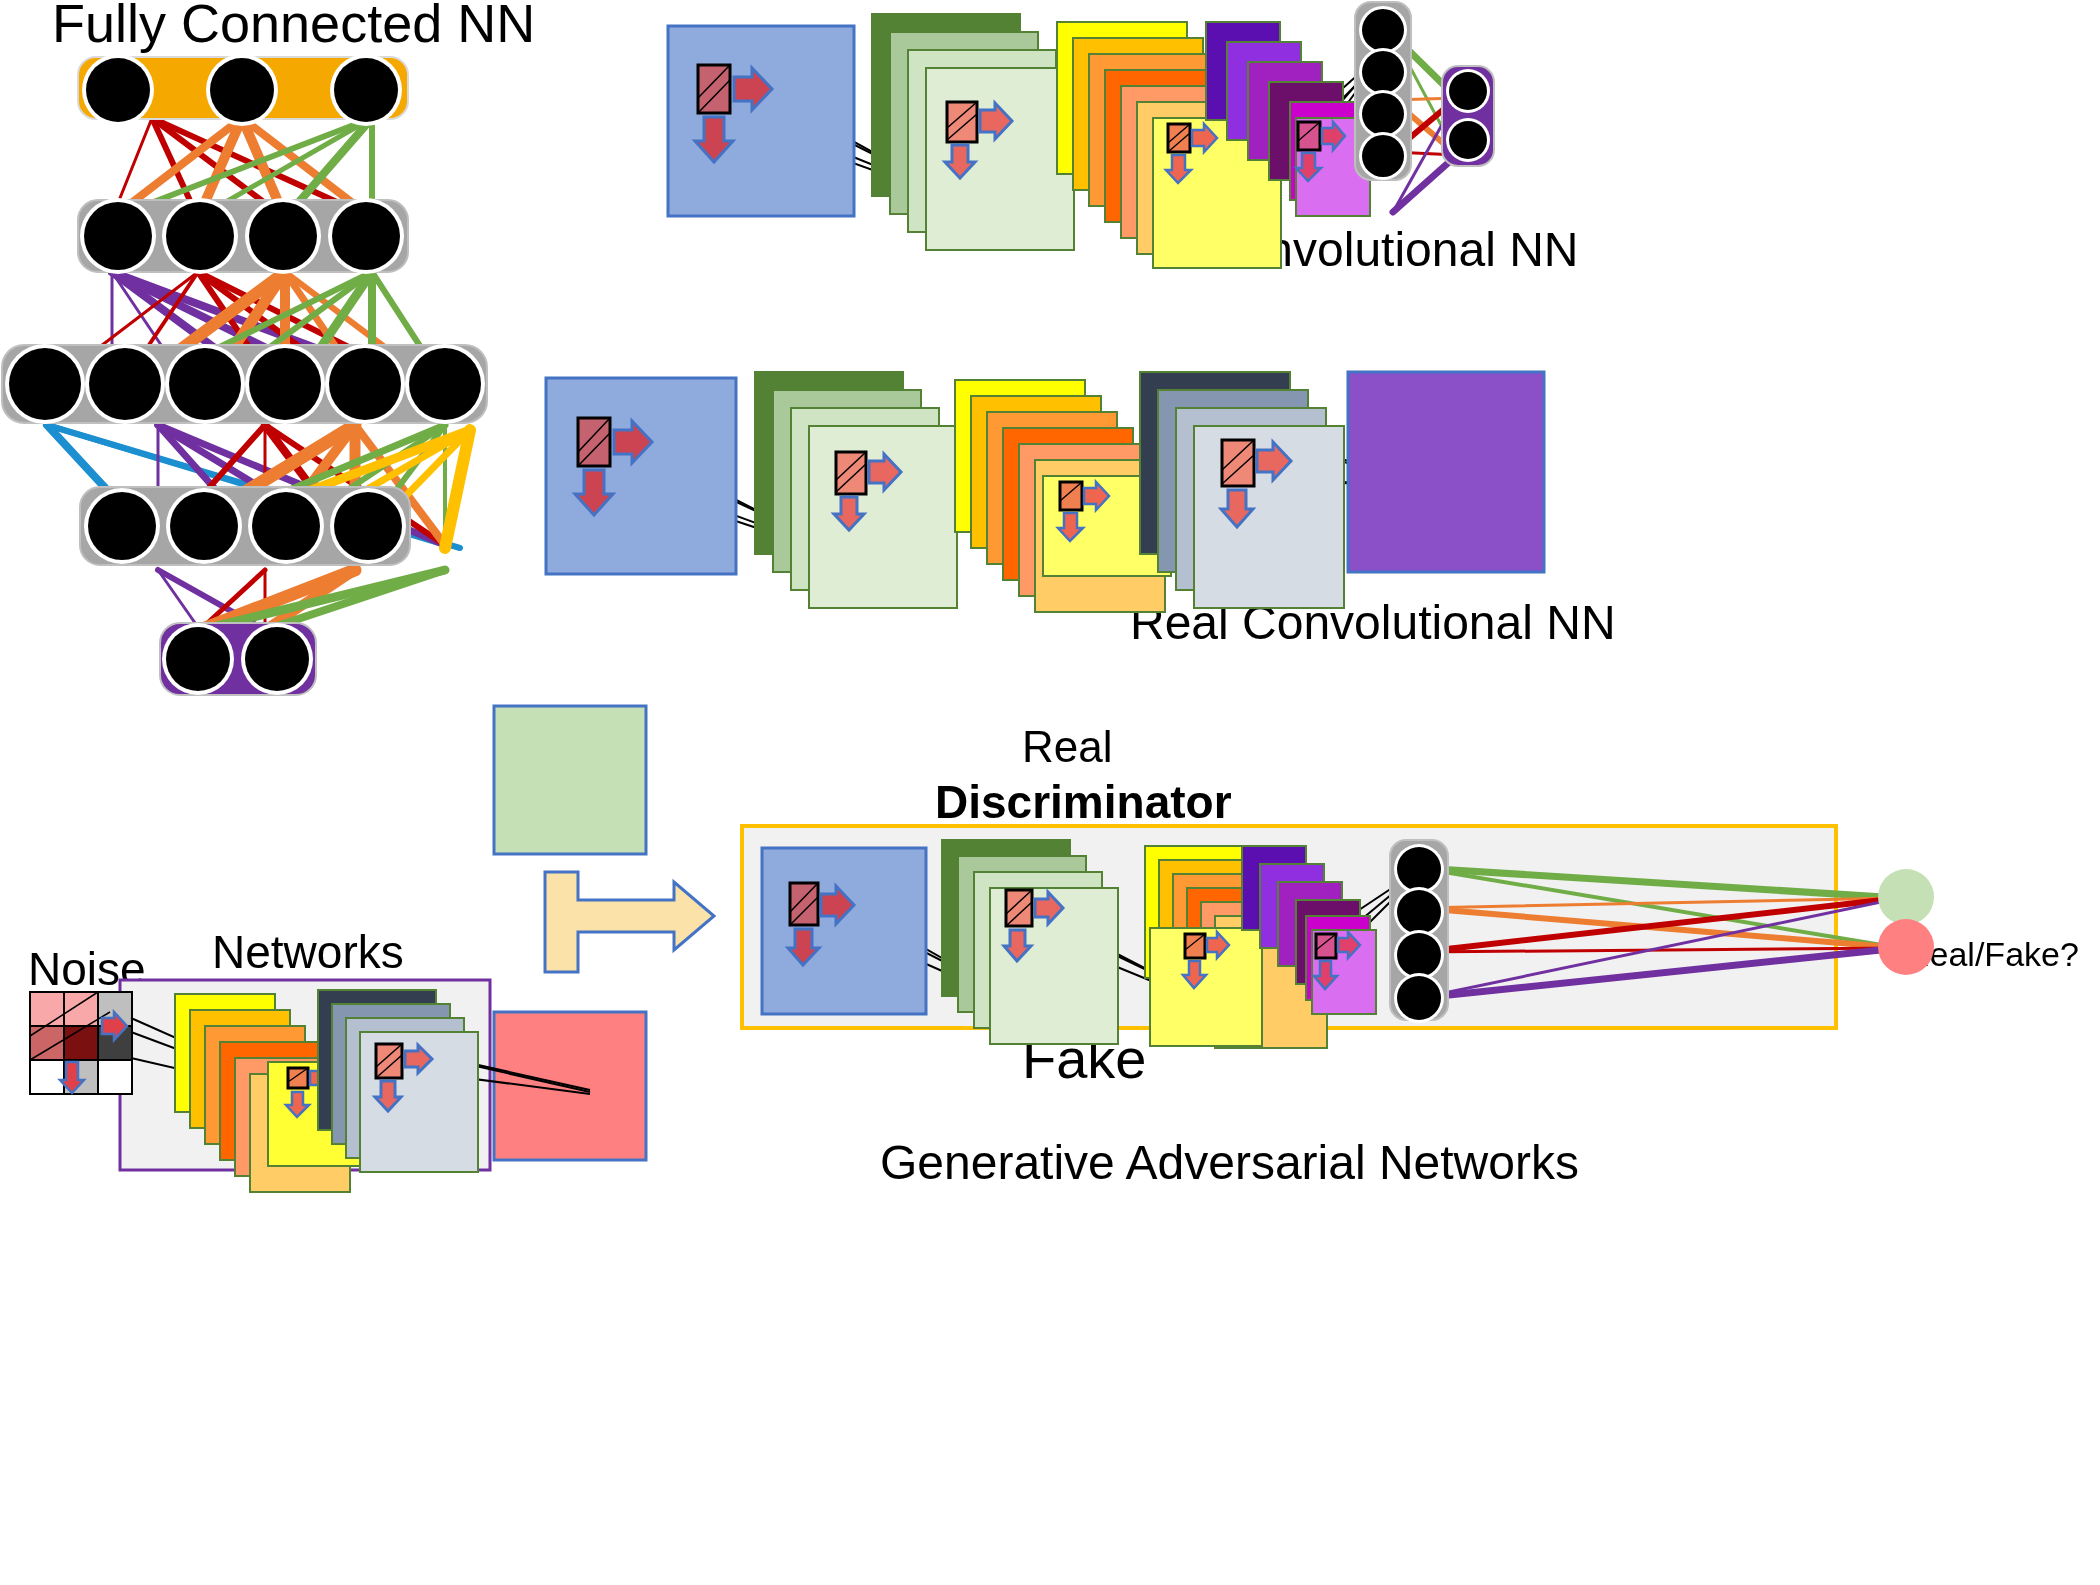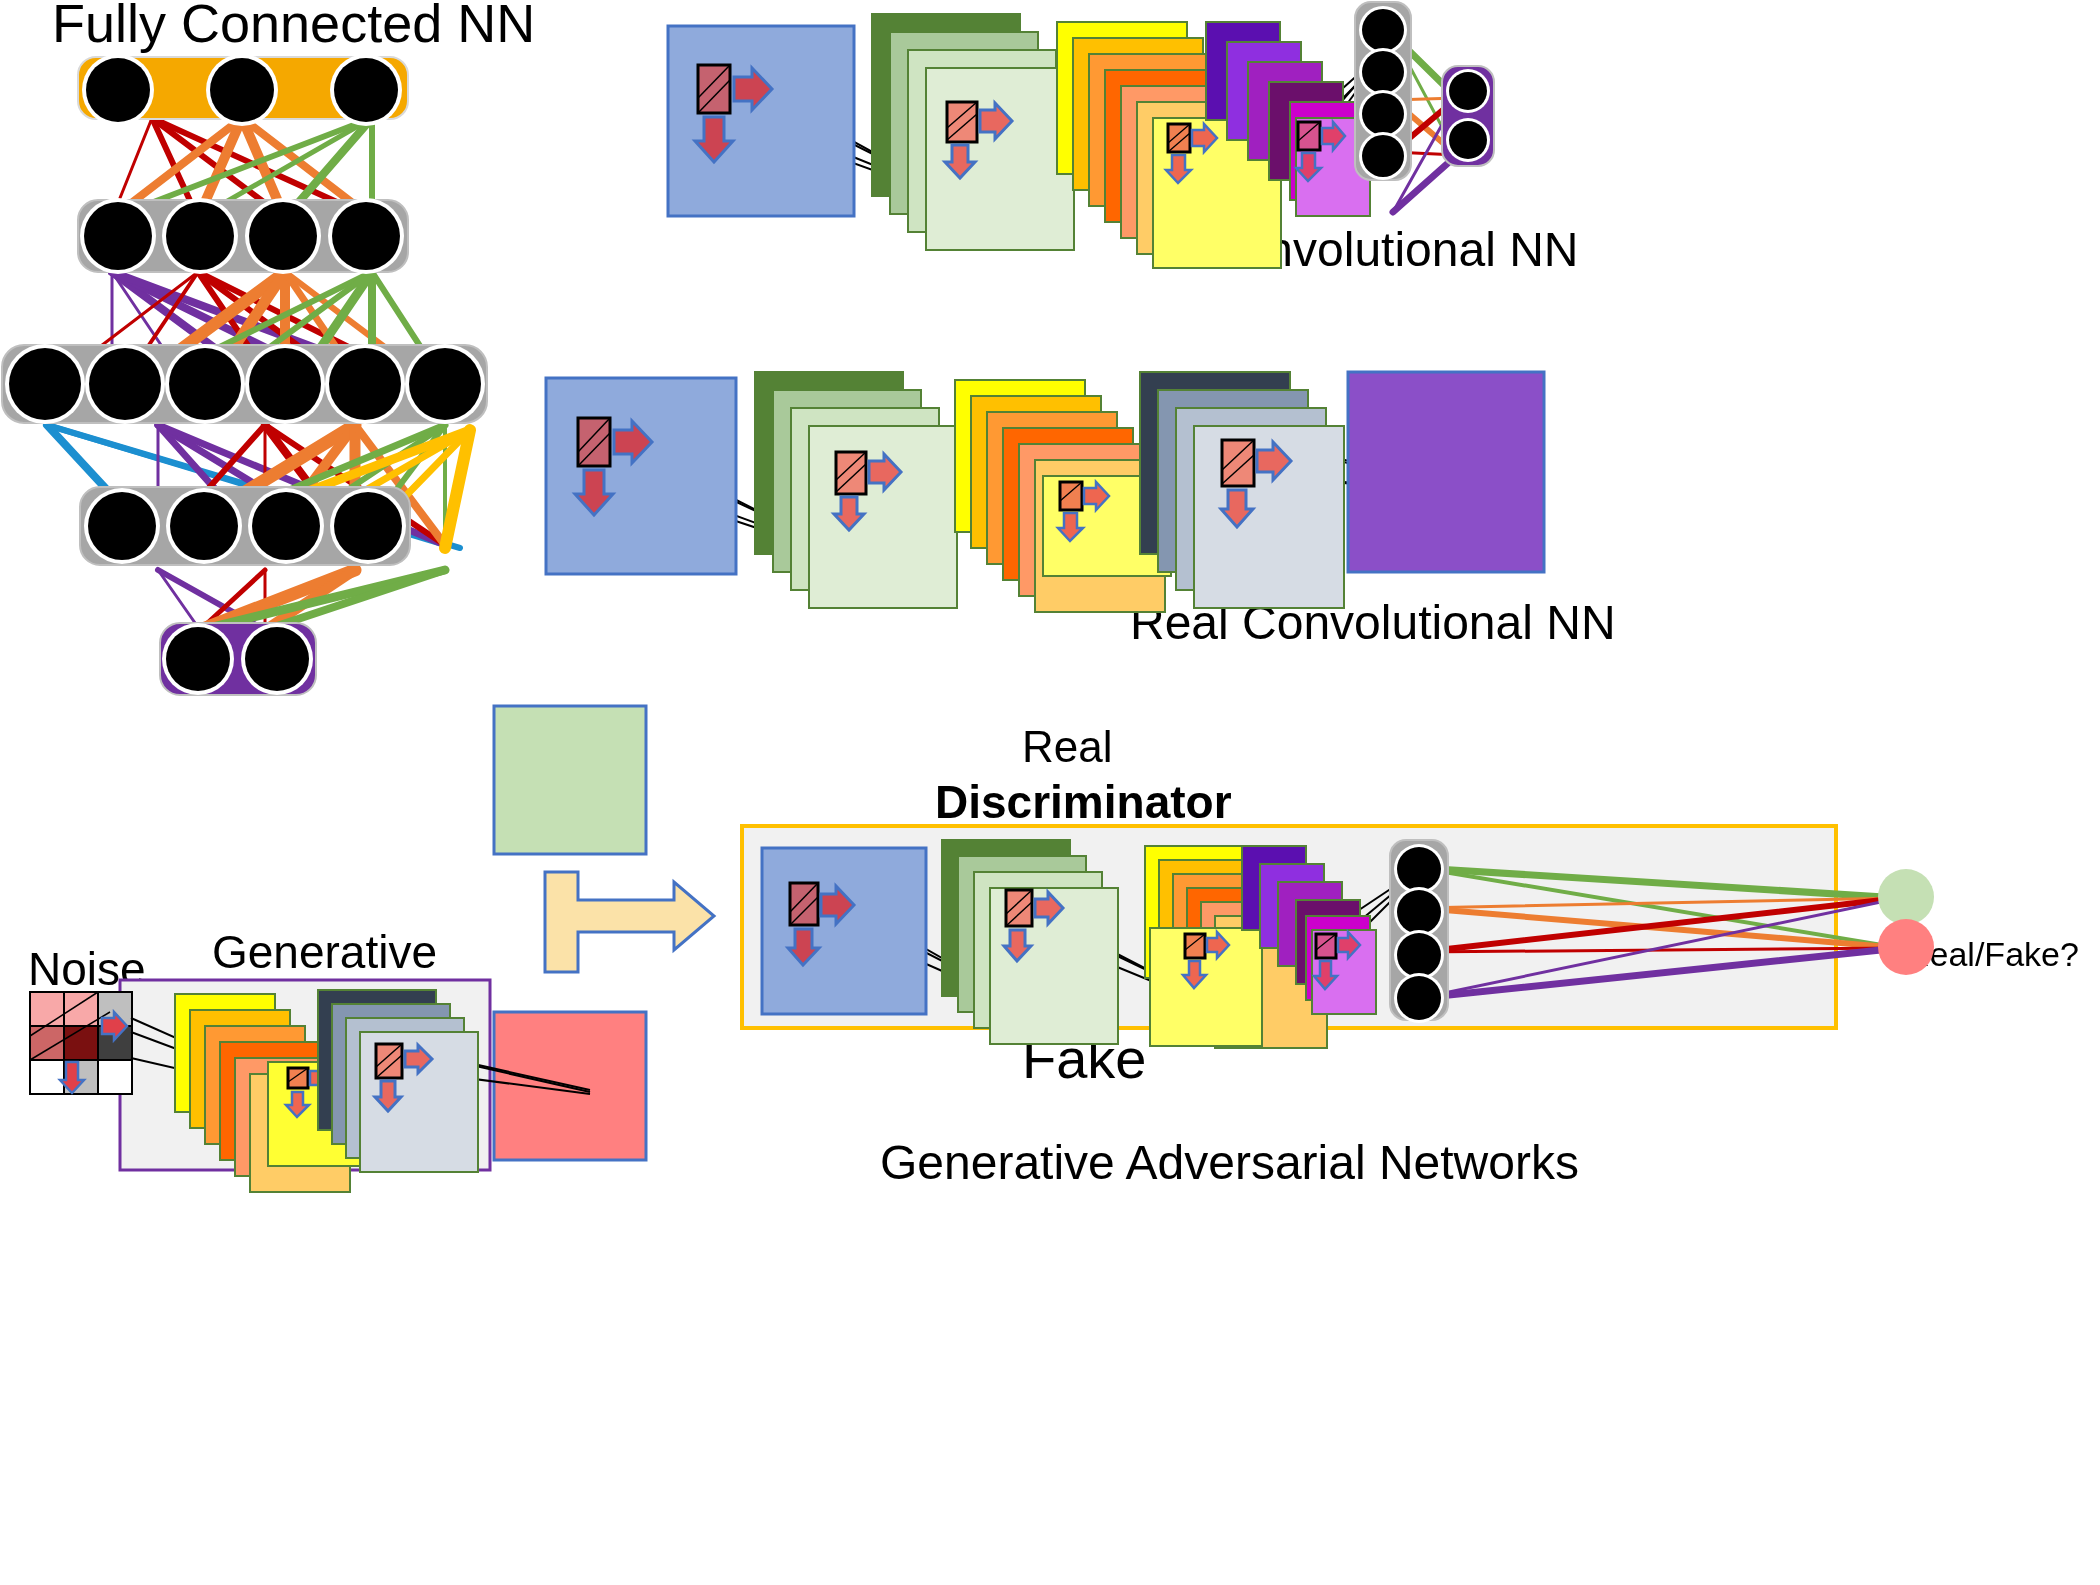--- a/index.html
+++ b/index.html
@@ -11,21 +11,21 @@
 </style>
 </head>
 <body>
 
 <div id="root">
 
   <div class="lbl" style="left:52px;  top:-8px;  font-size:54px;">Fully Connected NN</div>
   <div class="lbl" style="left:1205px;top:222px; font-size:48px;">Convolutional NN</div>
   <div class="lbl" style="left:1130px;top:595px; font-size:48px;">Real Convolutional NN</div>
   <div class="lbl" style="left:880px; top:1095px;font-size:48px;margin-top:40px;">Generative Adversarial Networks</div>
-  <div class="lbl" style="left:212px; top:925px; font-size:46px;">Generative</div>
+  <div class="lbl" style="left:212px; top:925px; font-size:46px;">Networks</div>
   <div class="lbl" style="left:935px; top:775px; font-size:46px;font-weight:bold;">Discriminator</div>
   <div class="lbl" style="left:28px;  top:942px; font-size:46px;">Noise</div>
   <div class="lbl" style="left:1905px;top:935px; font-size:34px;">Real/Fake?</div>
 
   <div class="lbl" style="left:1022px;top:722px;font-size:44px;">Real</div>
   <div class="lbl" style="left:1022px;top:1026px;font-size:56px;">Fake</div>
 
   <svg viewBox="0 0 2100 1585">
     <defs>
       

